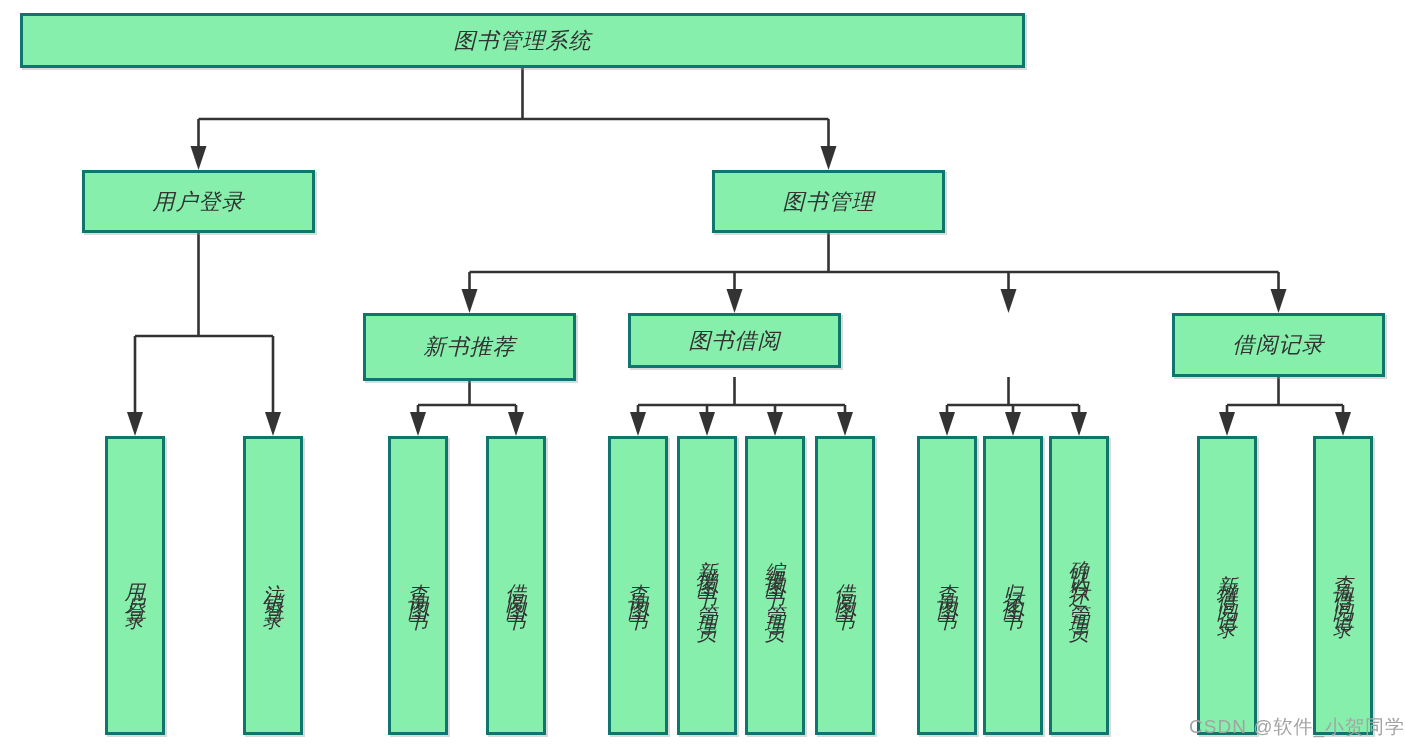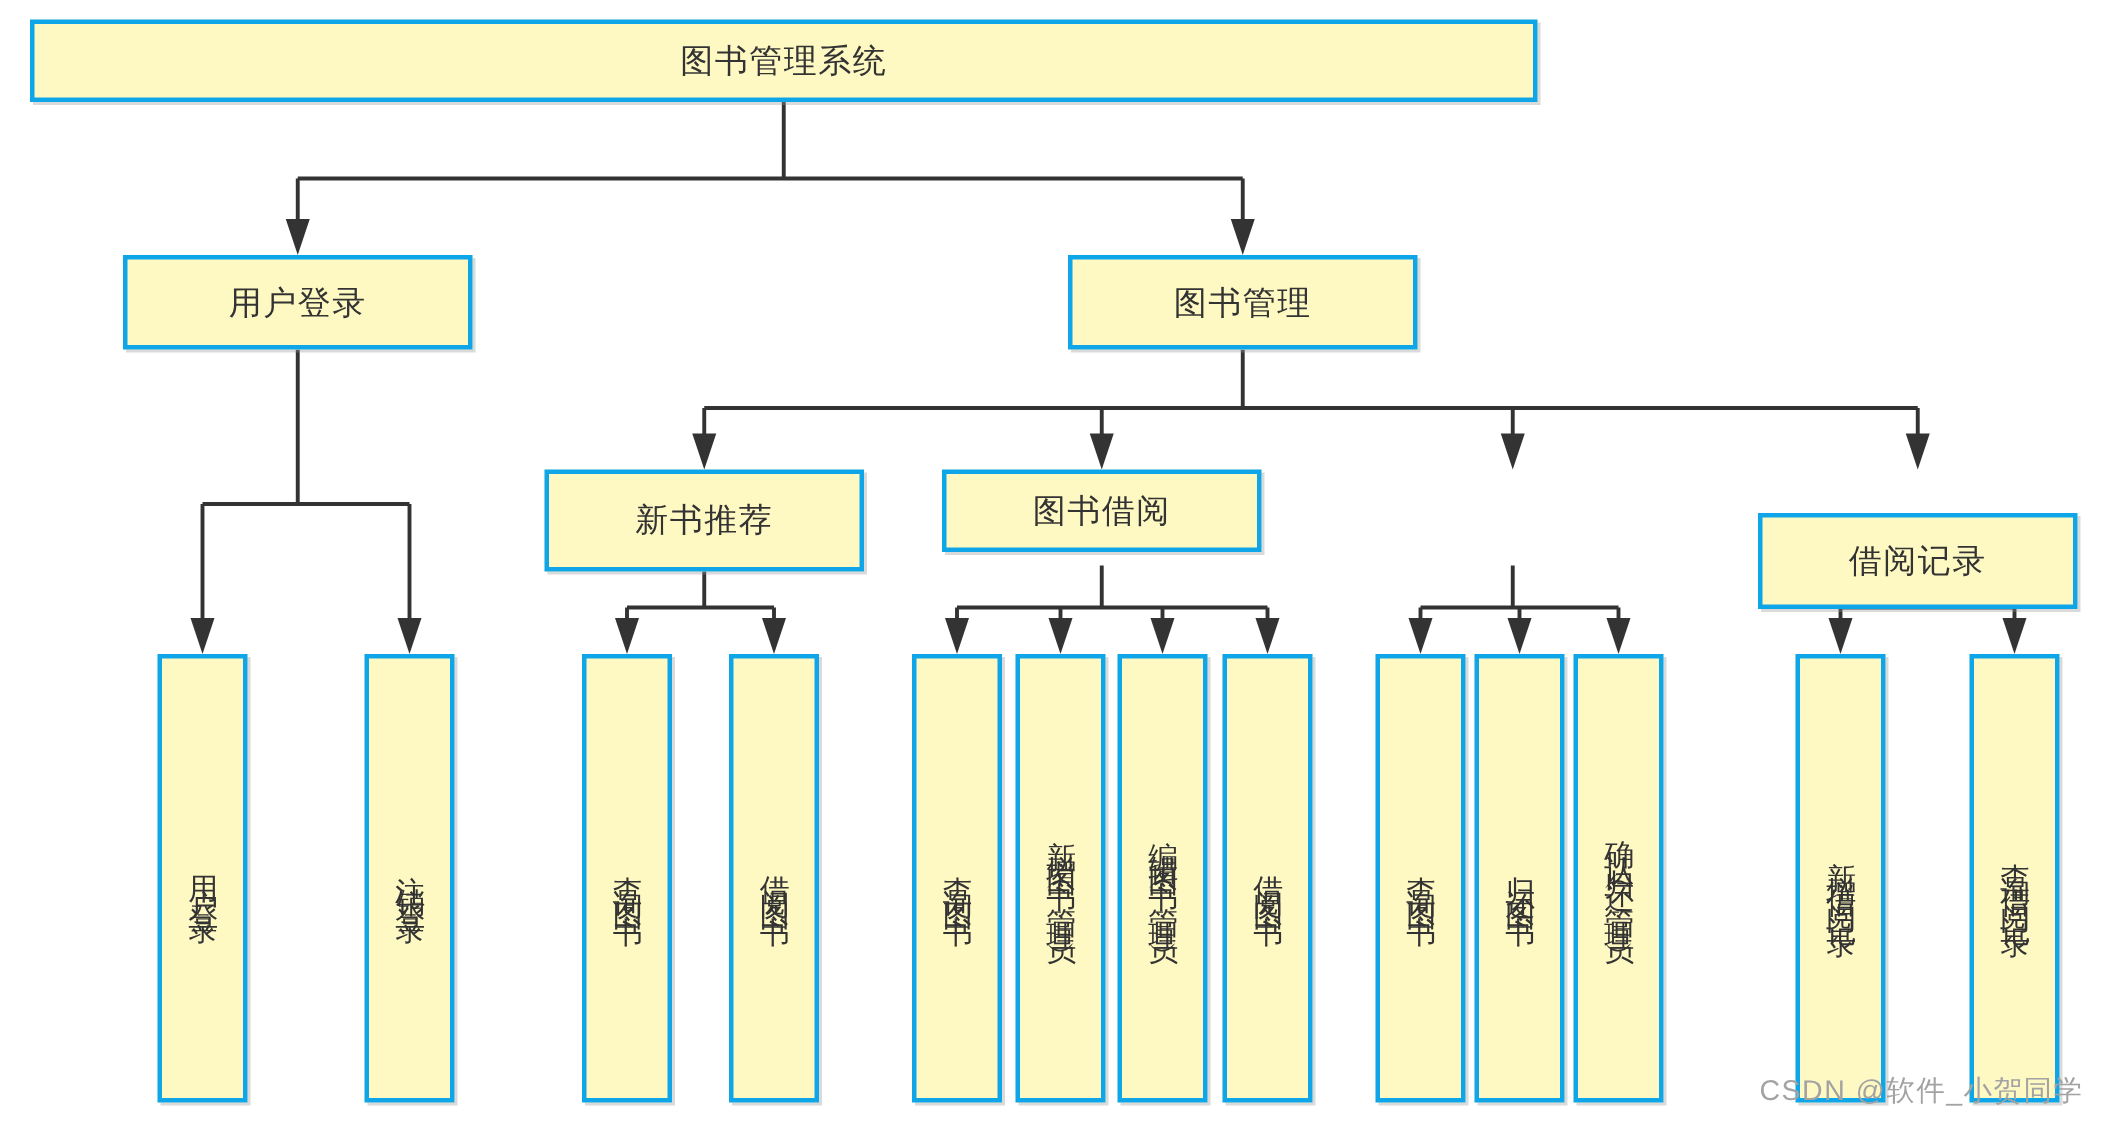--- a/index.html
+++ b/index.html
@@ -26,42 +26,43 @@
     stroke-width: 2.6;
     fill: none;
   }
   #connector-svg polygon {
     fill: #333333;
     stroke: none;
   }
   .node {
     position: absolute;
     box-sizing: border-box;
-    background: #fef9c3;
-    border: 3px solid #0ea5e9;
+    background: #86efac;
+    border: 3px solid #0f766e;
     color: #333333;
     display: flex;
     align-items: center;
     justify-content: center;
     z-index: 2;
     box-shadow: 2px 2px 0 rgba(150,150,150,0.35);
+    font-style: italic;
   }
   .hnode {
     font-size: 22px;
     letter-spacing: 1px;
   }
   .vnode .vtext {
     writing-mode: vertical-rl;
     font-size: 20px;
     letter-spacing: 9px;
     line-height: 1;
   }
   #watermark {
     position: absolute;
-    right: 16px;
+    right: 0;
     top: 714px;
     font-size: 19px;
     color: #a3a3a3;
     letter-spacing: 1px;
     z-index: 3;
     white-space: nowrap;
   }
 </style>
 </head>
 <body>
@@ -130,21 +131,21 @@
     <polygon points="1335,412 1351,412 1343,436"></polygon>
   </svg>
 
   <div class="node hnode" style="left:20px; top:13px; width:1005px; height:55px;">图书管理系统</div>
 
   <div class="node hnode" style="left:82px; top:170px; width:233px; height:63px;">用户登录</div>
   <div class="node hnode" style="left:712px; top:170px; width:233px; height:63px;text-align:center;">图书管理</div>
 
   <div class="node hnode" style="left:363px; top:313px; width:213px; height:68px;">新书推荐</div>
   <div class="node hnode" style="left:628px; top:313px; width:213px; height:55px;">图书借阅</div>
-  <div class="node hnode" style="left:1172px; top:313px; width:213px; height:64px;margin-top:29px;">借阅记录</div>
+  <div class="node hnode" style="left:1172px; top:313px; width:213px; height:64px;">借阅记录</div>
 
   <div class="node vnode" style="left:105px; top:436px; width:60px; height:299px;">
     <span class="vtext">用户登录</span>
   </div>
   <div class="node vnode" style="left:243px; top:436px; width:60px; height:299px;">
     <span class="vtext">注销登录</span>
   </div>
 
   <div class="node vnode" style="left:388px; top:436px; width:60px; height:299px;">
     <span class="vtext">查询图书</span>

